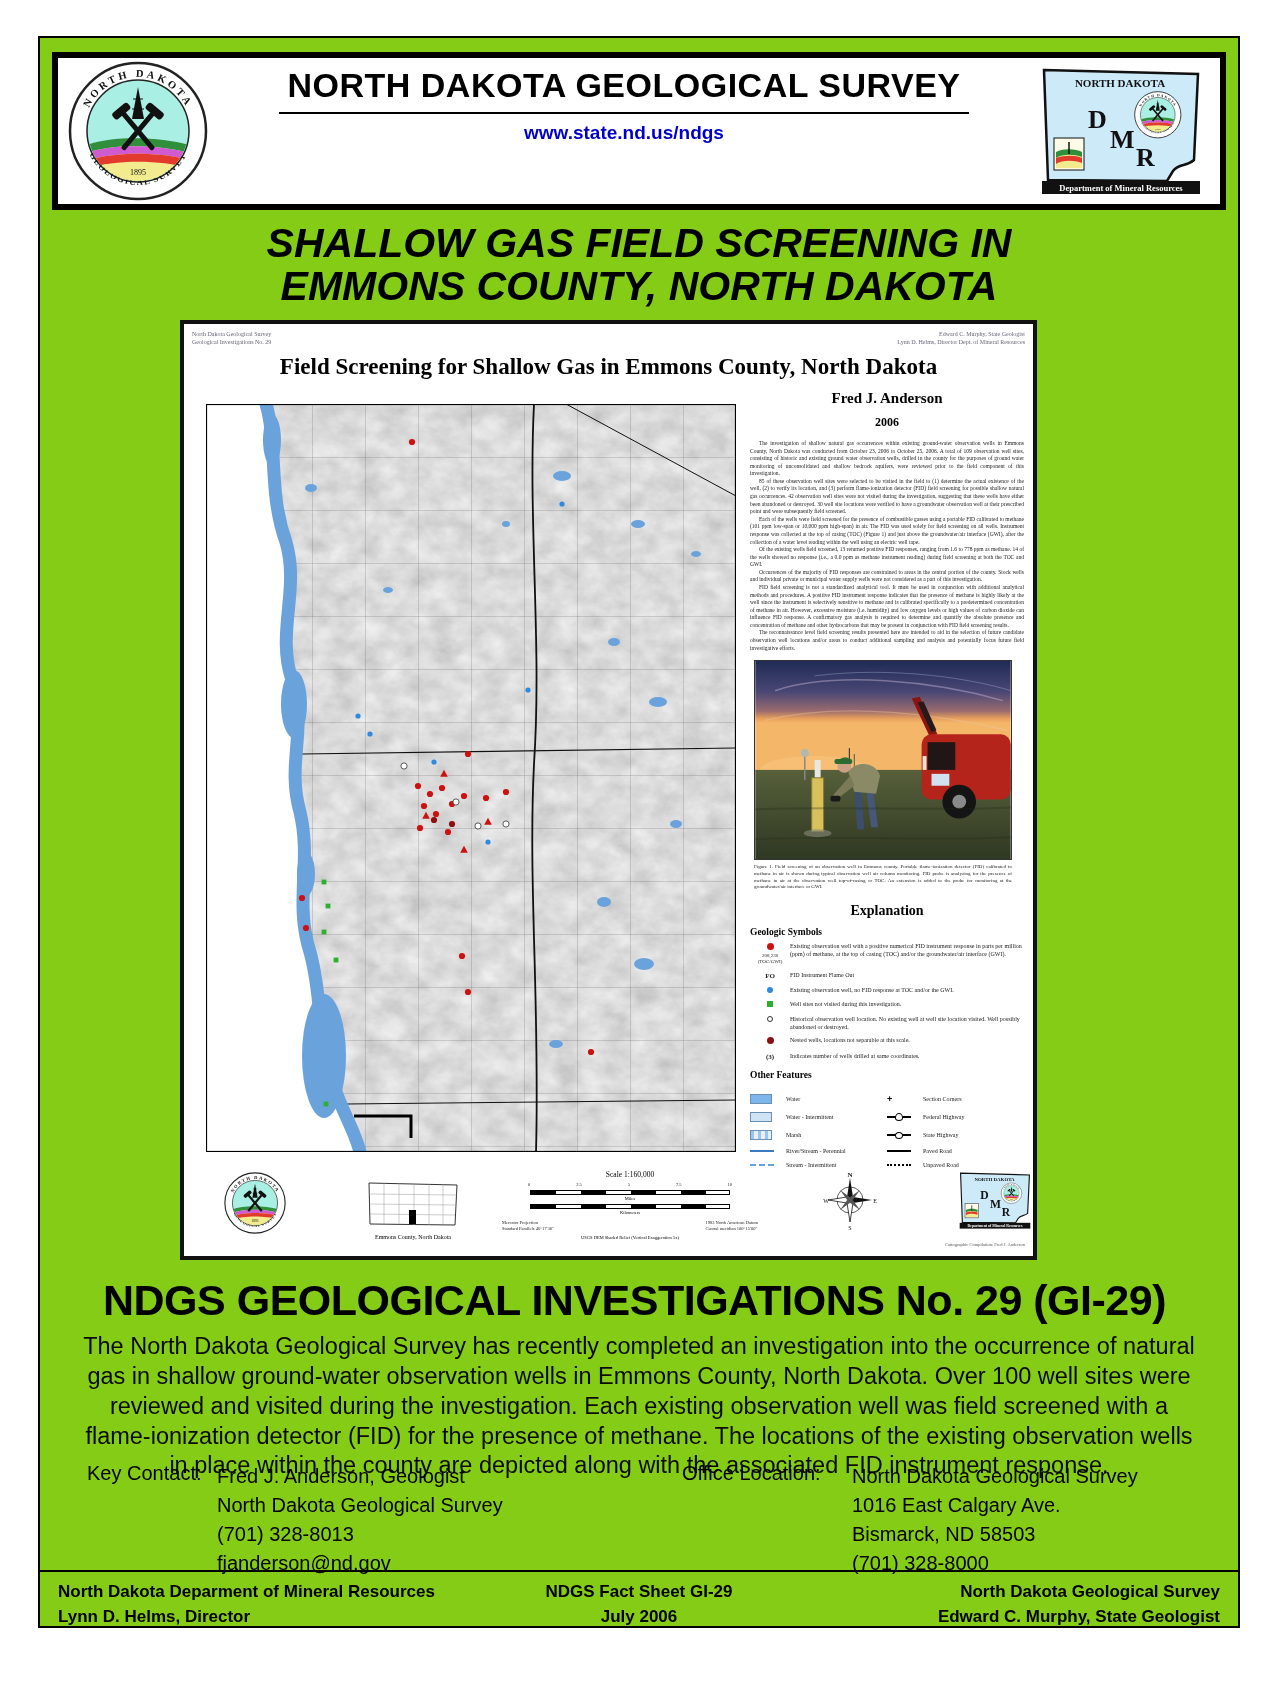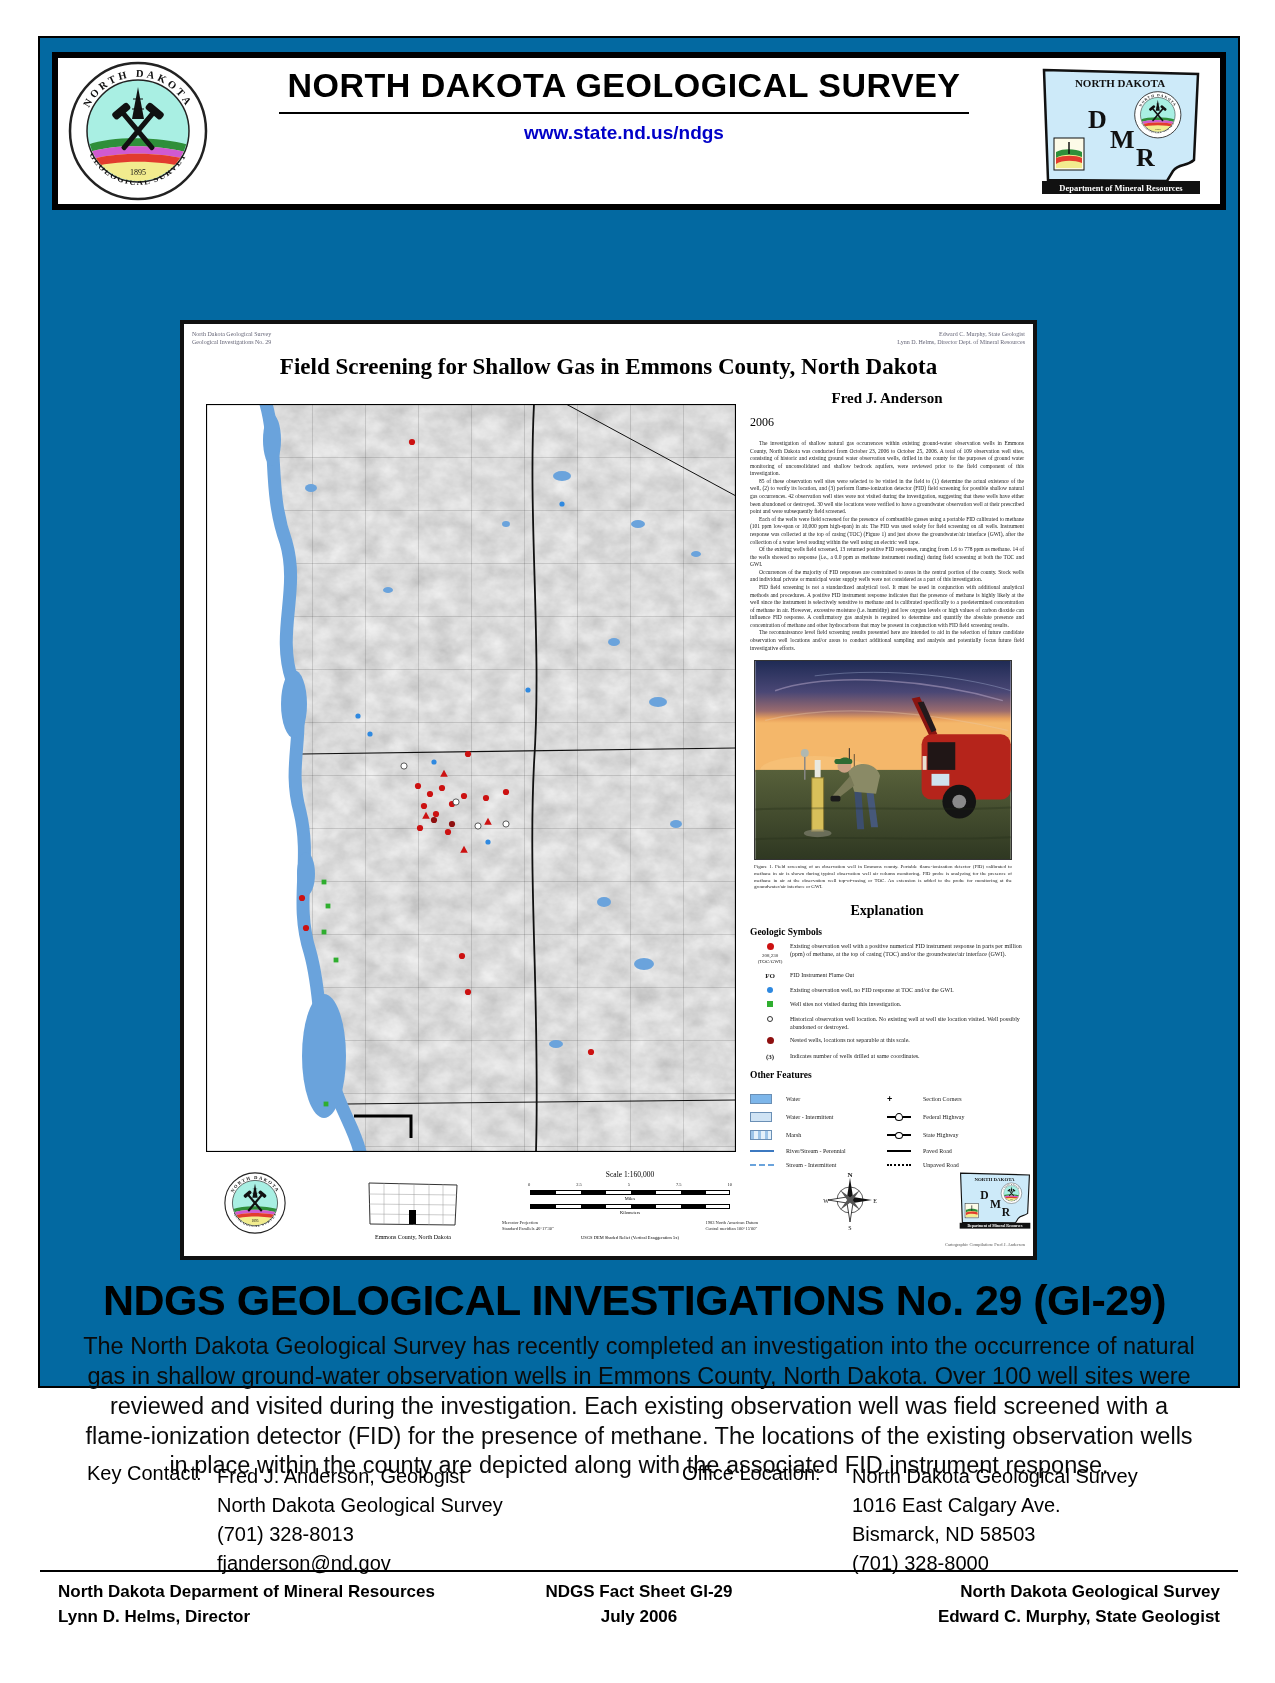--- a/index.html
+++ b/index.html
@@ -1,21 +1,21 @@
 <!DOCTYPE html>
 <html><head>
 <meta charset="utf-8">
 <style>
   * { margin:0; padding:0; box-sizing:border-box; }
   body { width:1275px; height:1683px; background:#ffffff; position:relative;
          font-family:"Liberation Sans","DejaVu Sans",sans-serif; color:#000; }
 
   
-  .teal { position:absolute; left:38px; top:36px; width:1202px; height:1352px;
-          background:#0369a1; border:2px solid #000; }
+  .teal { position:absolute; left:38px; top:36px; width:1202px; height:1592px;
+          background:#84cc16; border:2px solid #000; }
 
   
   .hdrbox { position:absolute; left:12px; top:14px; width:1174px; height:158px;
             background:#fff; border:6px solid #000; }
   .seal-lg { position:absolute; left:10px; top:3px; width:140px; height:140px; }
   .dmr-lg  { position:absolute; right:14px; top:6px; width:170px; height:132px; }
   .hdrtext { position:absolute; left:170px; right:200px; top:8px; text-align:center; }
   .hdr-title { font-size:34px; font-weight:bold; letter-spacing:0.5px; }
   .hdr-rule { width:690px; margin:7px auto 8px auto; border-top:2px solid #000; }
   .hdr-sub { font-size:23px; font-weight:bold; font-style:italic; }
@@ -31,21 +31,21 @@
             background:#fff; border:4px solid #111; overflow:hidden;
             font-family:"Liberation Serif","DejaVu Serif",serif; }
   .p-hl { position:absolute; left:8px; top:6px; font-size:6px; color:#667; line-height:1.35; }
   .p-hr { position:absolute; right:8px; top:6px; font-size:6px; color:#667; line-height:1.35; text-align:right; }
   .p-title { position:absolute; left:0; right:0; top:30px; text-align:center;
              font-size:23px; font-weight:bold; }
   .map-svg { position:absolute; left:22px; top:80px; width:530px; height:748px; }
 
   .p-col { position:absolute; left:566px; top:54px; width:274px;margin-top:12px; }
   .p-author { text-align:center; font-size:15px; font-weight:bold; }
-  .p-year { font-size:12px; font-weight:normal; margin-top:8px; }
+  .p-year { text-align:center; font-size:12px; font-weight:bold; margin-top:8px; }
   .p-paras { margin-top:10px; font-size:5.5px; line-height:1.38; text-align:justify; color:#1a1a1a; }
   .p-paras p { text-indent:9px; }
   .photo-wrap { margin:8px 0 0 4px; width:258px; height:200px; border:1px solid #333; }
   .p-caption { margin:4px 0 0 4px; width:258px; font-size:5px; line-height:1.35; text-align:justify; color:#222; }
   .exp-title { margin-top:12px; text-align:center; font-size:14px; font-weight:bold; }
   .exp-sub { margin-top:8px; font-size:9.5px; font-weight:bold; }
   .sym-row { display:flex; margin-top:6px; align-items:flex-start; }
   .sym-ico { width:40px; flex:none; text-align:center; font-size:5px; line-height:1.3; color:#222; }
   .sym-txt { flex:1; font-size:6px; line-height:1.3; color:#1a1a1a; }
   .dot { display:inline-block; width:7px; height:7px; border-radius:50%; }
@@ -196,20 +196,24 @@
       <div class="hdrtext">
         <div class="hdr-title">NORTH DAKOTA GEOLOGICAL SURVEY</div>
         <div class="hdr-rule"></div>
         <a class="hdr-url">www.state.nd.us/ndgs</a>
       </div>
       <svg class="dmr-lg" viewBox="0 0 170 132">
         <use href="#dmrdef"></use>
       </svg>
     </header>
 
+    <div class="main-title">
+      <div>SHALLOW GAS FIELD SCREENING IN</div>
+      <div>EMMONS COUNTY, NORTH DAKOTA</div>
+    </div>
 
     <section class="poster">
       <div class="p-hl">
         <div>North Dakota Geological Survey</div>
         <div>Geological Investigations No. 29</div>
       </div>
       <div class="p-hr">
         <div>Edward C. Murphy, State Geologist</div>
         <div>Lynn D. Helms, Director Dept. of Mineral Resources</div>
       </div>

